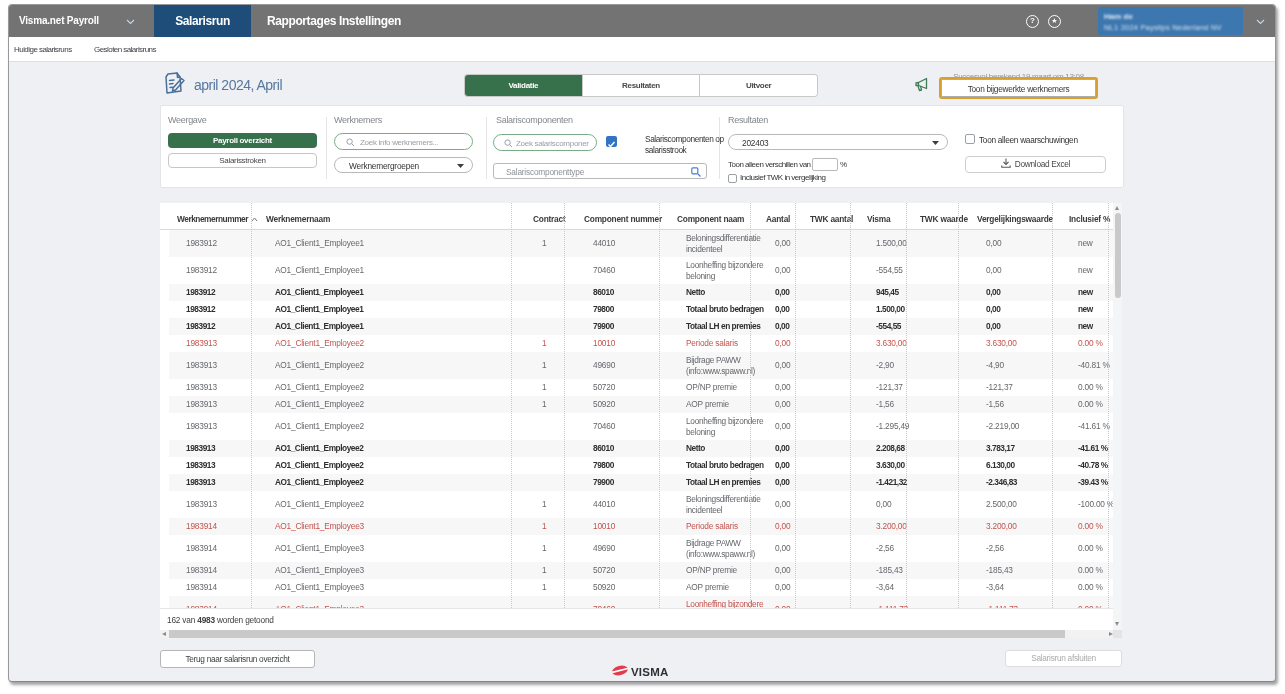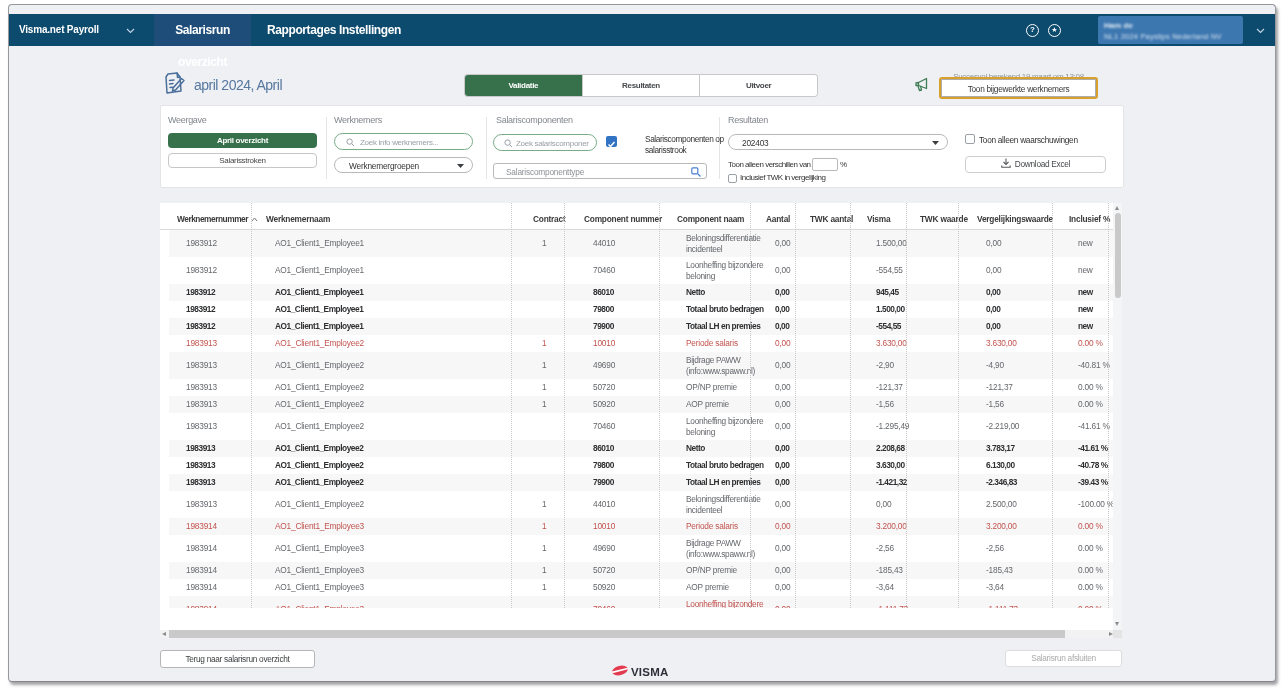--- a/index.html
+++ b/index.html
@@ -1,18 +1,18 @@
 <!DOCTYPE html>
 <html><head><meta charset="utf-8">
 <style>
 *{margin:0;padding:0;box-sizing:border-box}
 html,body{width:1285px;height:694px;background:#fff;font-family:"Liberation Sans",sans-serif;overflow:hidden}
 .ab{position:absolute}
 #win{position:absolute;left:8px;top:4px;width:1268px;height:678px;background:#eef0f4;border:1px solid #96989c;border-radius:4px;box-shadow:2px 3px 3px rgba(90,90,95,.55);border-bottom-color:#85878b;overflow:hidden}
-#hdr{position:absolute;left:0;top:9px;width:1268px;height:32px;background:#0c4a6e}
+#hdr{position:absolute;left:0;top:0;width:1268px;height:44px;background:#737373}
 #hdr .logo{position:absolute;left:10px;top:0;line-height:32px;color:#fff;font-size:10px;font-weight:bold;letter-spacing:-.2px}
 .tab{position:absolute;top:0;height:32px;line-height:32px;color:#fff;font-size:12px;font-weight:bold;letter-spacing:-.4px}
 #subnav{position:absolute;left:0;top:32px;width:1268px;height:25px;background:#fff;border-bottom:1px solid #dcdee0}
 #subnav span{position:absolute;top:0;line-height:25px;font-size:8px;letter-spacing:-.55px;color:#3d3f42}
 .seg{position:absolute;left:456px;top:70px;width:352px;height:21px;display:flex;border-radius:3px;overflow:hidden;box-shadow:0 0 0 1px #c8c8c8}
 .seg div{flex:1;text-align:center;line-height:21px;font-size:8px;font-weight:bold;letter-spacing:-.3px;color:#46484b;background:#fff;border-left:1px solid #c8c8c8}
 .seg div:first-child{background:#37714b;color:#fff;border-left:none}
 .card{position:absolute;left:151px;top:100px;width:964px;height:83px;background:#fff;border:1px solid #e3e4e6;border-radius:2px}
 .flbl{position:absolute;top:110px;font-size:9px;letter-spacing:-.3px;color:#82868b}
 .fdiv{position:absolute;top:112px;width:1px;height:62px;background:#e4e4e4}
@@ -46,20 +46,24 @@
     <div class="ab" style="left:1017px;top:10px;width:13px;height:13px;border:1.5px solid #fff;border-radius:50%;color:#fff;font-size:8px;font-weight:bold;text-align:center;line-height:10px">?</div>
     <div class="ab" style="left:1039px;top:10px;width:13px;height:13px;border:1.5px solid #fff;border-radius:50%;color:#fff;font-size:7px;text-align:center;line-height:10px">★</div>
     <div class="ab" style="left:1089px;top:2px;width:145px;height:28px;background:#3d77b0;border-radius:2px">
       <div class="ab" style="left:6px;top:5px;width:30px;overflow:hidden;white-space:nowrap;font-size:8px;font-weight:bold;color:#dfeaf4;filter:blur(1.1px)">Ham de Bruin</div>
       <div class="ab" style="left:6px;top:16px;font-size:7.5px;letter-spacing:.2px;color:#d6e4f0;filter:blur(1.1px)">NL1 2024 Payslips Nederland NV</div>
     </div>
     <svg class="ab" style="left:1247px;top:14px" width="9" height="6" viewBox="0 0 9 6">
         <path d="M1 1 L4.5 4.5 L8 1" fill="none" stroke="#c3d6e8" stroke-width="1.1"></path>
       </svg>
   </div>
+  <div id="subnav">
+    <span style="left:5px">Huidige salarisruns</span>
+    <span style="left:85px">Gesloten salarisruns</span>
+  </div>
 
   <svg class="ab" style="left:152px;top:66px" width="26" height="27" viewBox="0 0 26 27">
     <g fill="none" stroke="#4a6f9b" stroke-width="1.5" stroke-linecap="round" stroke-linejoin="round">
       <path d="M7 3 L16 2 L19 6 L20 20 L6 22 L5 6 Z"></path>
       <path d="M16 2 L16.5 6.5 L19 6"></path>
       <path d="M8.5 9.5 L13 9"></path>
         <path d="M8.5 13 L12 12.6"></path>
         <path d="M9 16.5 L12 16.2"></path>
       <path d="M12 17 L20.5 7.5 L23 9.5 L14.5 19 L11.5 20 Z"></path>
     </g>
@@ -83,21 +87,21 @@
   </div>
 
   <div class="card"></div>
   <div class="fdiv" style="left:317px"></div>
   <div class="fdiv" style="left:477px"></div>
   <div class="fdiv" style="left:710px"></div>
   <span class="flbl" style="left:159px">Weergave</span>
   <span class="flbl" style="left:325px">Werknemers</span>
   <span class="flbl" style="left:487px">Salariscomponenten</span>
   <span class="flbl" style="left:719px">Resultaten</span>
-  <div class="gbtn">April overzicht</div>
+  <div class="gbtn">Payroll overzicht</div>
   <div class="wbtn">Salarisstroken</div>
   <div class="pill" style="left:325px;top:128px;width:139px">
     <svg class="ab" style="left:11px;top:4px" width="9" height="9" viewBox="0 0 9 9">
         <circle cx="3.6" cy="3.6" r="2.7" fill="none" stroke="#9aa0a6" stroke-width="1"></circle>
         <path d="M5.8 5.8 L8 8" stroke="#9aa0a6" stroke-width="1"></path>
       </svg>
     <span class="ab" style="left:25px;top:4px">Zoek info werknemers...</span>
   </div>
   <div class="sel" style="left:325px;top:152px;width:139px">
     <span class="ab" style="left:14px;top:3px">Werknemergroepen</span>
@@ -370,20 +374,21 @@
 <div class="vsep" style="left:502px"></div>
 <div class="vsep" style="left:555px"></div>
 <div class="vsep" style="left:650px"></div>
 <div class="vsep" style="left:741px"></div>
 <div class="vsep" style="left:786px"></div>
 <div class="vsep" style="left:841px"></div>
 <div class="vsep" style="left:897px"></div>
 <div class="vsep" style="left:949px"></div>
 <div class="vsep" style="left:1043px"></div>
 <div class="vsep" style="left:1099px"></div>
+  <div class="ab" style="left:151px;top:603px;width:953px;height:22px;background:#fff;border-top:1px solid #e6e6e6;font-size:8.3px;letter-spacing:-.2px;color:#3e4043;line-height:22px"><span style="margin-left:7px">162 van <b>4983</b> worden getoond</span></div>
 
   <div class="ab" style="left:151px;top:625px;width:953px;height:8px;background:#f2f2f2">
     <div class="ab" style="left:2px;top:1.5px;width:0;height:0;border-top:2.5px solid transparent;border-bottom:2.5px solid transparent;border-right:4px solid #8b8b8b"></div>
     <div class="ab" style="left:9px;top:0;width:896px;height:8px;background:#c9c9c9"></div>
     <div class="ab" style="left:949px;top:1.5px;width:0;height:0;border-top:2.5px solid transparent;border-bottom:2.5px solid transparent;border-left:4px solid #8b8b8b"></div>
   </div>
   <div class="ab" style="left:1104px;top:625px;width:9px;height:8px;background:#e4e4e4"></div>
   <div class="ab" style="left:1104px;top:198px;width:9px;height:427px;background:#f4f5f6">
     <div class="ab" style="left:2px;top:3px;width:0;height:0;border-left:2.5px solid transparent;border-right:2.5px solid transparent;border-bottom:4px solid #8b8b8b"></div>
     <div class="ab" style="left:1.5px;top:10px;width:6px;height:85px;background:#c9c9c9;border-radius:3px"></div>

